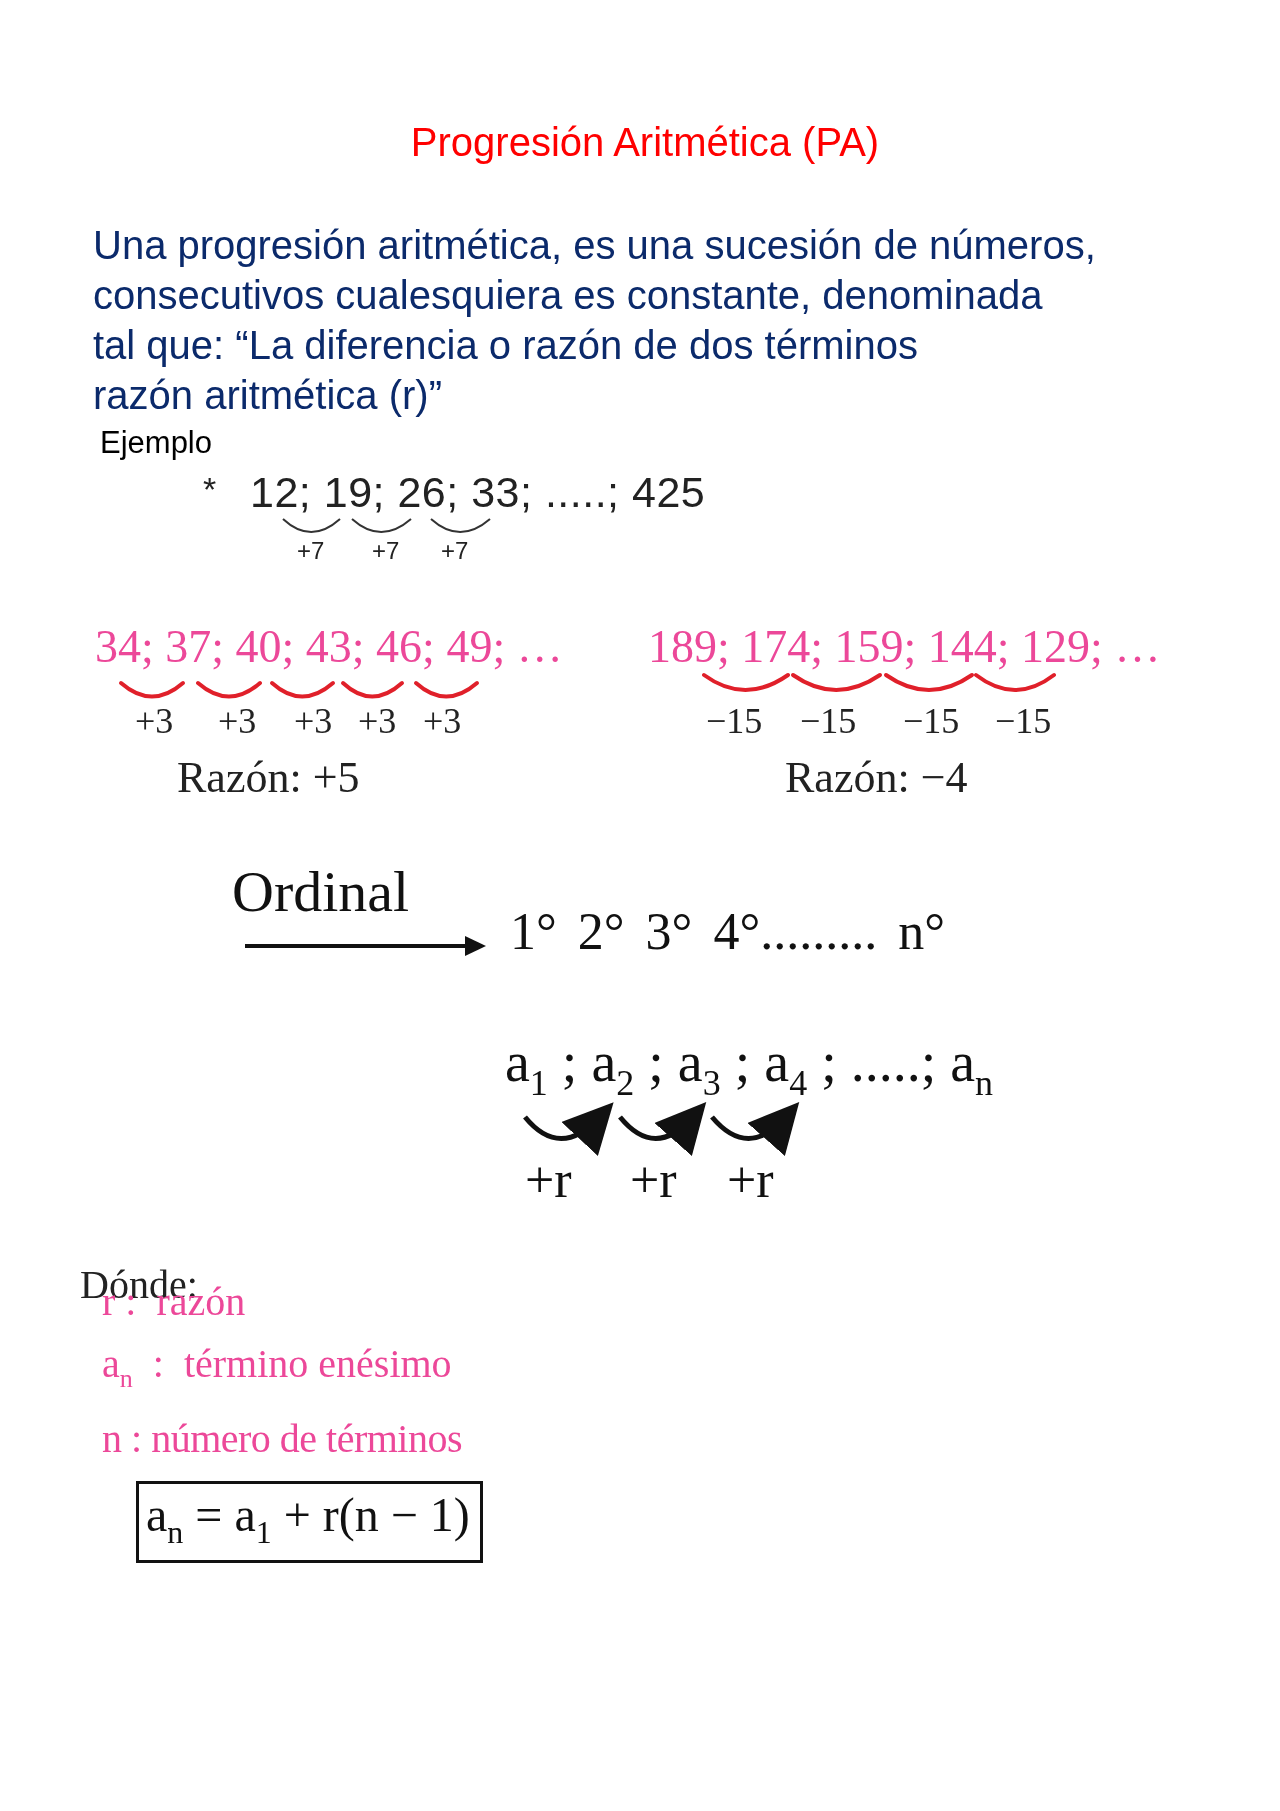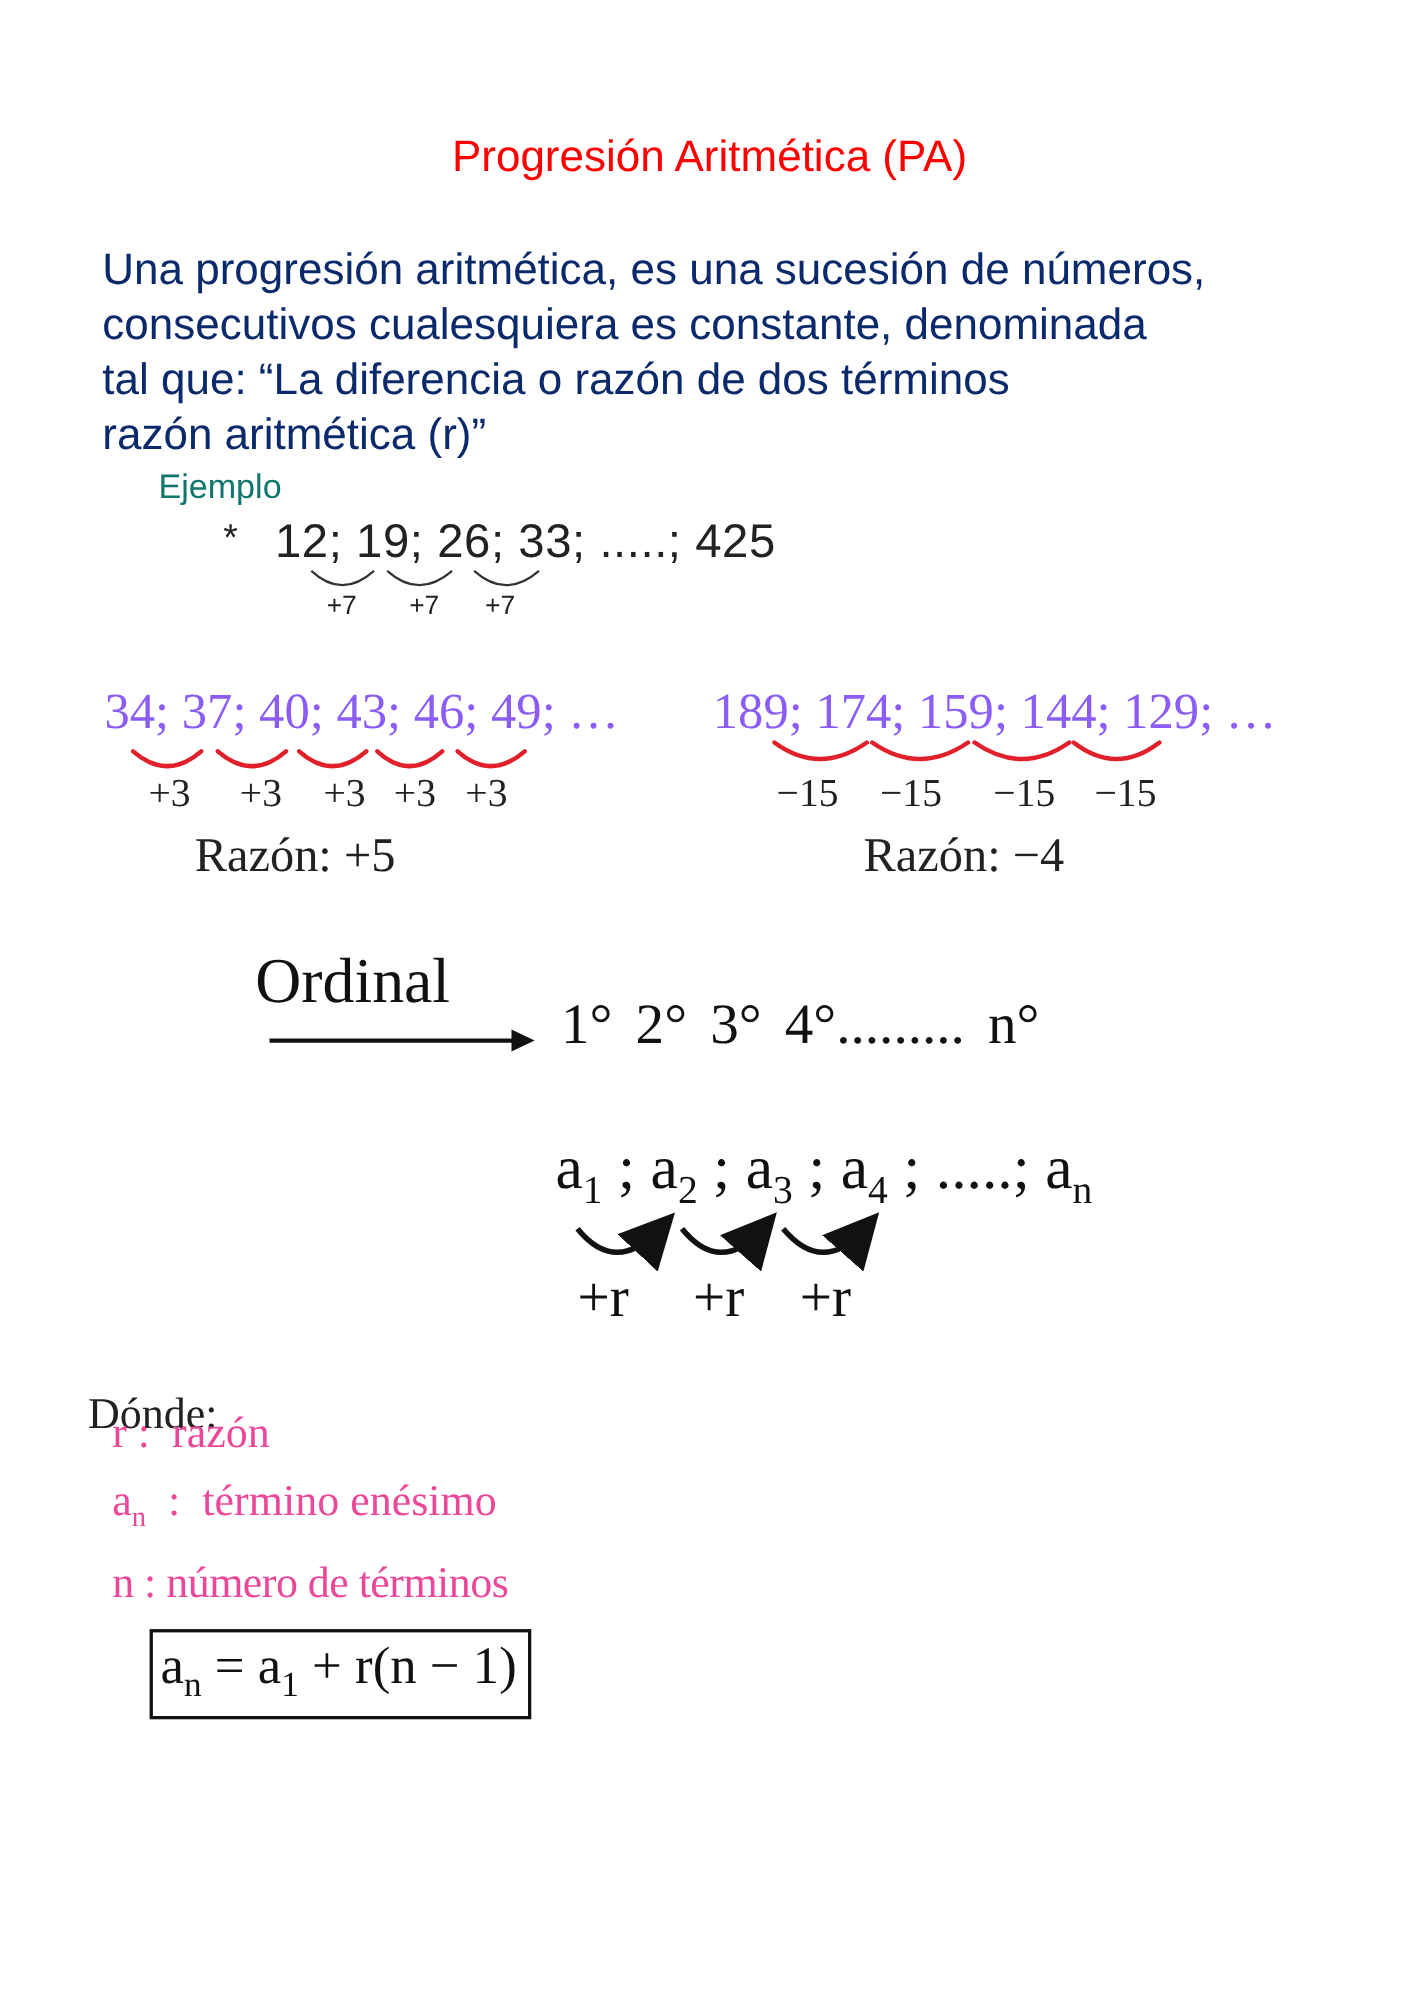--- a/index.html
+++ b/index.html
@@ -3,25 +3,25 @@
 <meta charset="utf-8">
 <style>
   html, body { margin: 0; padding: 0; background: #ffffff; }
   body { width: 1280px; height: 1811px; position: relative; overflow: hidden; }
   .abs { position: absolute; white-space: nowrap; }
   .sans { font-family: "Liberation Sans", "DejaVu Sans", sans-serif; }
   .serif { font-family: "Liberation Serif", "DejaVu Serif", serif; }
   #title { left: 0; width: 1290px; top: 120px; text-align: center; font-size: 40px; color: #ff0000; }
   #intro { left: 93px; top: 220px; width: 1150px; font-size: 40px; line-height: 50px; color: #0b2a6b; white-space: normal; }
   #intro div { white-space: nowrap; }
-  #ejemplo { left: 100px; top: 425px; font-size: 31px; color: #0f766e; margin-left: 44px; }
+  #ejemplo { left: 100px; top: 425px; font-size: 31px; color: #000000; }
   #ex1-star { left: 203px; top: 470px; font-size: 34px; color: #222; }
   #ex1-seq { left: 250px; top: 468px; font-size: 43px; color: #222; letter-spacing: 0.5px; }
   .lbl7 { top: 537px; font-size: 24px; color: #222; }
-  .seqA { top: 620px; font-size: 46px; color: #8b5cf6; }
+  .seqA { top: 620px; font-size: 46px; color: #ec4899; }
   .lblA { top: 700px; font-size: 36px; color: #222; }
   .razon { top: 752px; font-size: 44px; color: #222; }
   #ordinal { left: 232px; top: 858px; font-size: 58px; color: #111; }
   #ordinals { left: 510px; top: 902px; font-size: 52px; color: #111; word-spacing: 8px; }
   #a-seq { left: 505px; top: 1030px; font-size: 56px; color: #111; }
   #a-seq sub { font-size: 36px; vertical-align: -14px; }
   .rlbl { top: 1150px; font-size: 52px; color: #111; }
   #donde { left: 80px; top: 1218px; font-size: 40px; font-weight: normal; color: #222; margin-top: 43px; }
   .def { left: 102px; font-size: 40px; color: #ec4899; }
   .def sub { font-size: 26px; vertical-align: -10px; }

